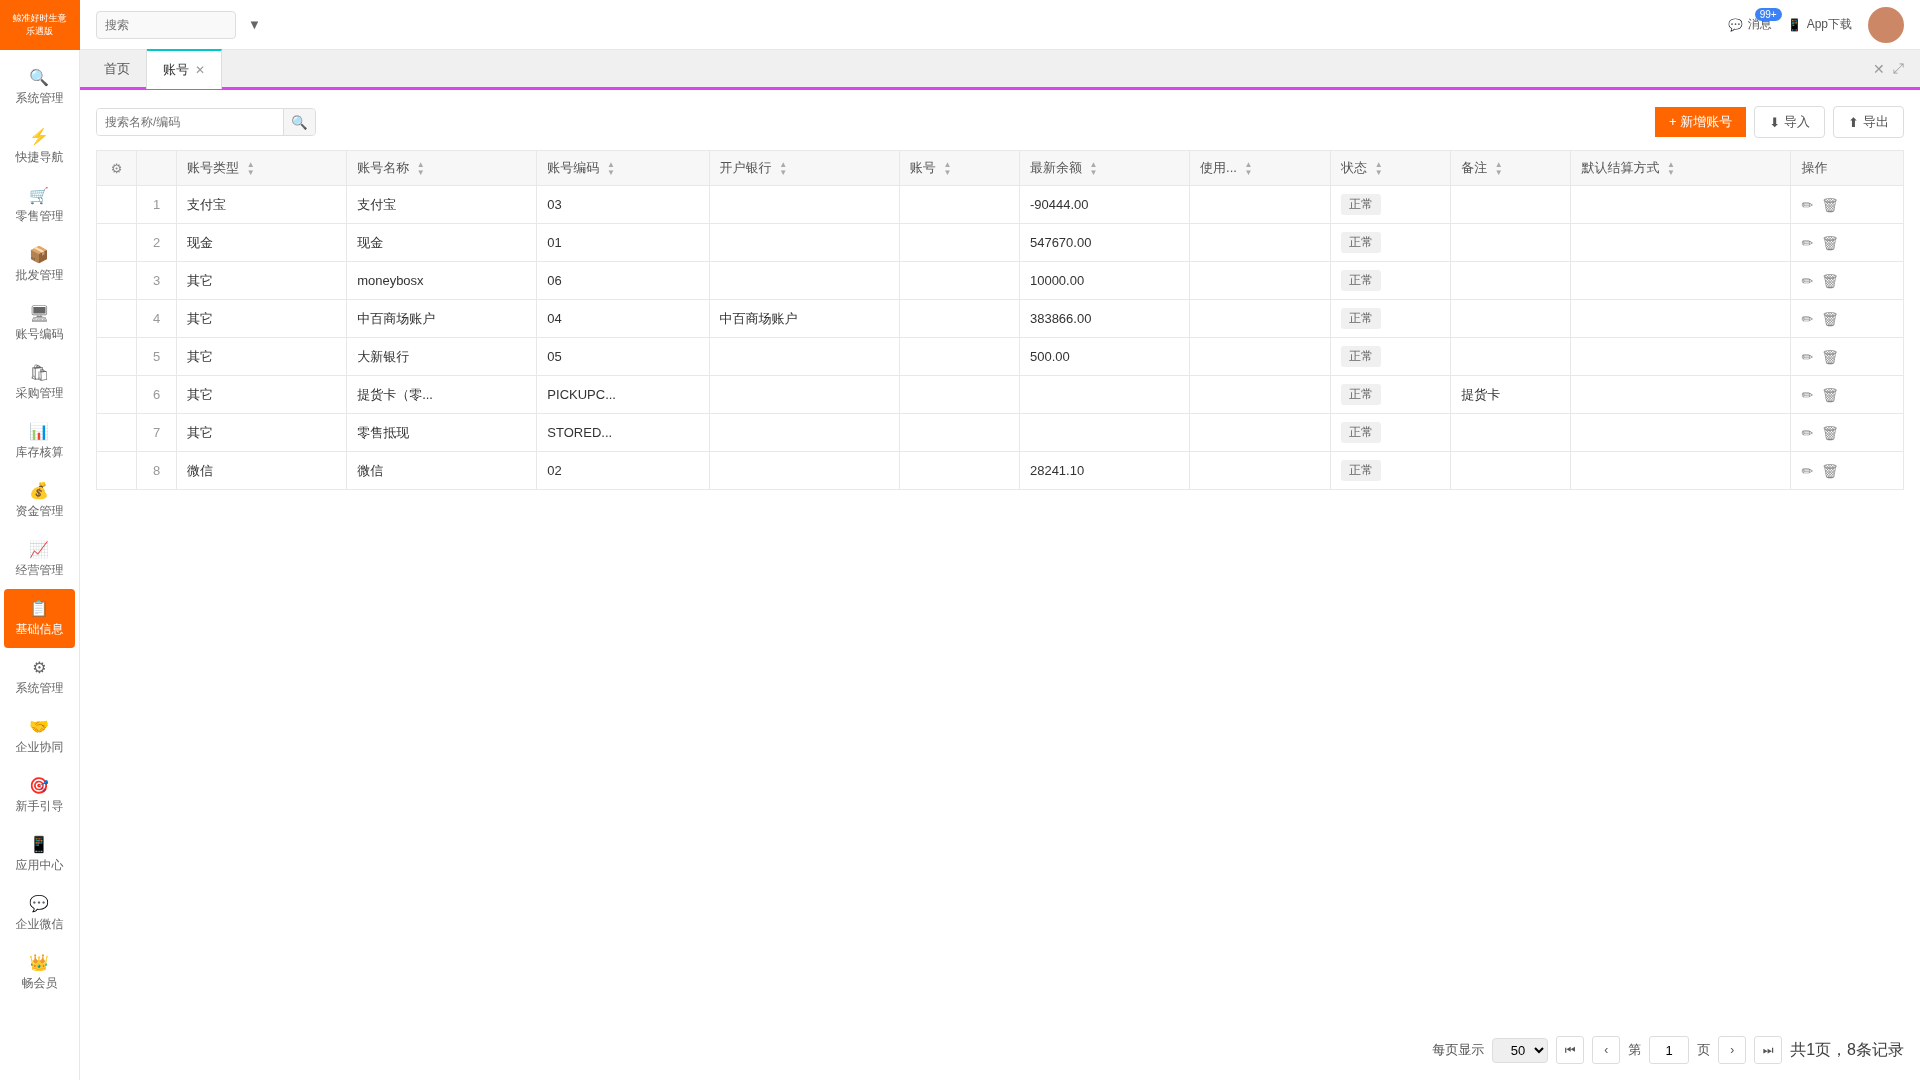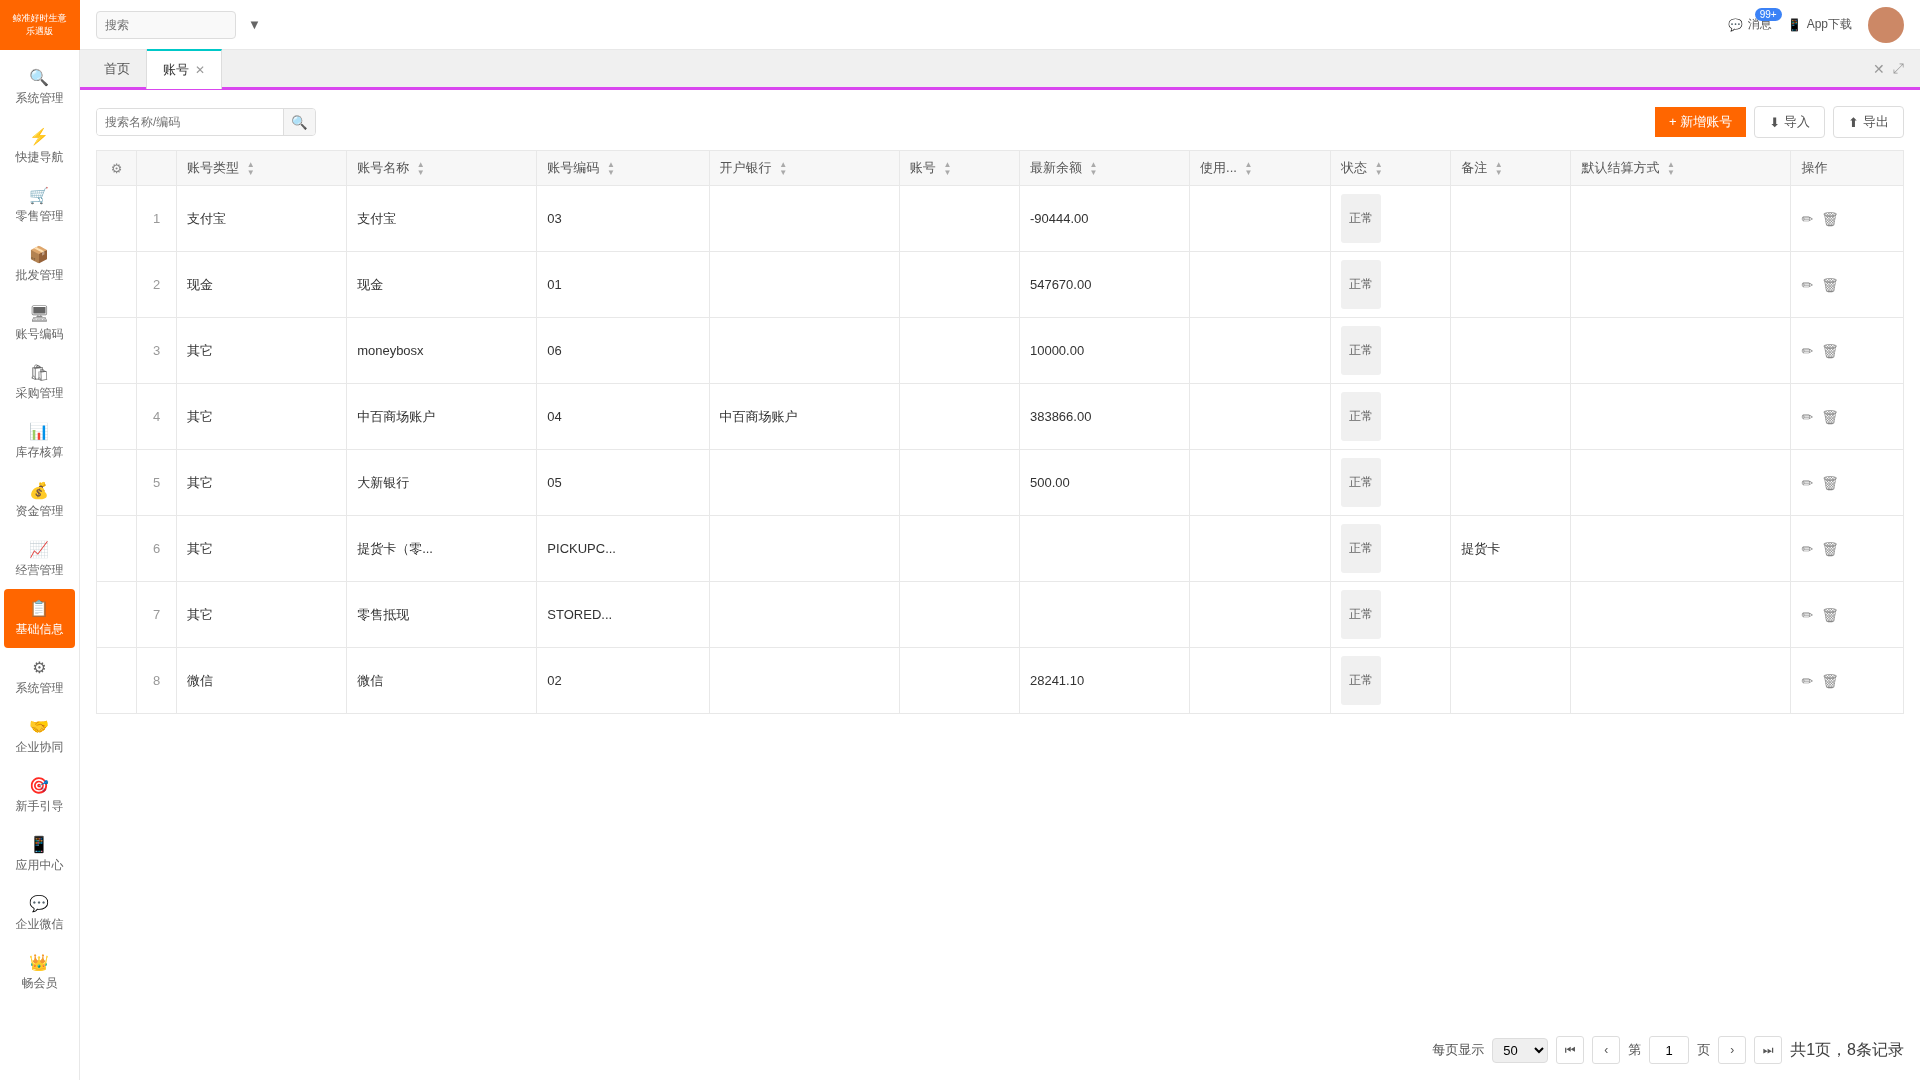--- a/index.html
+++ b/index.html
@@ -280,21 +280,21 @@
     }
     .data-table td {
       border: 1px solid #e8e8e8;
       padding: 8px 10px;
       color: #333;
       white-space: nowrap;
     }
     .data-table .row-num { color: #999; text-align: center; }
     .status-badge {
       display: inline-block;
-      padding: 16px 8px;
+      padding: 2px 8px;
       border-radius: 3px;
       font-size: 12px;
       background: #f0f0f0;
       color: #666;
     }
     .action-btns {
       display: flex;
       gap: 8px;
     }
     .action-btn {
@@ -314,20 +314,21 @@
       gap: 8px;
       font-size: 13px;
       color: #555;
       margin-top: auto;
     }
     .page-size-select {
       border: 1px solid #ddd;
       border-radius: 4px;
       padding: 3px 6px;
       font-size: 13px;
+      text-align: right;
     }
     .page-btn {
       width: 28px;
       height: 28px;
       border: 1px solid #ddd;
       background: #fff;
       cursor: pointer;
       border-radius: 3px;
       display: flex;
       align-items: center;

